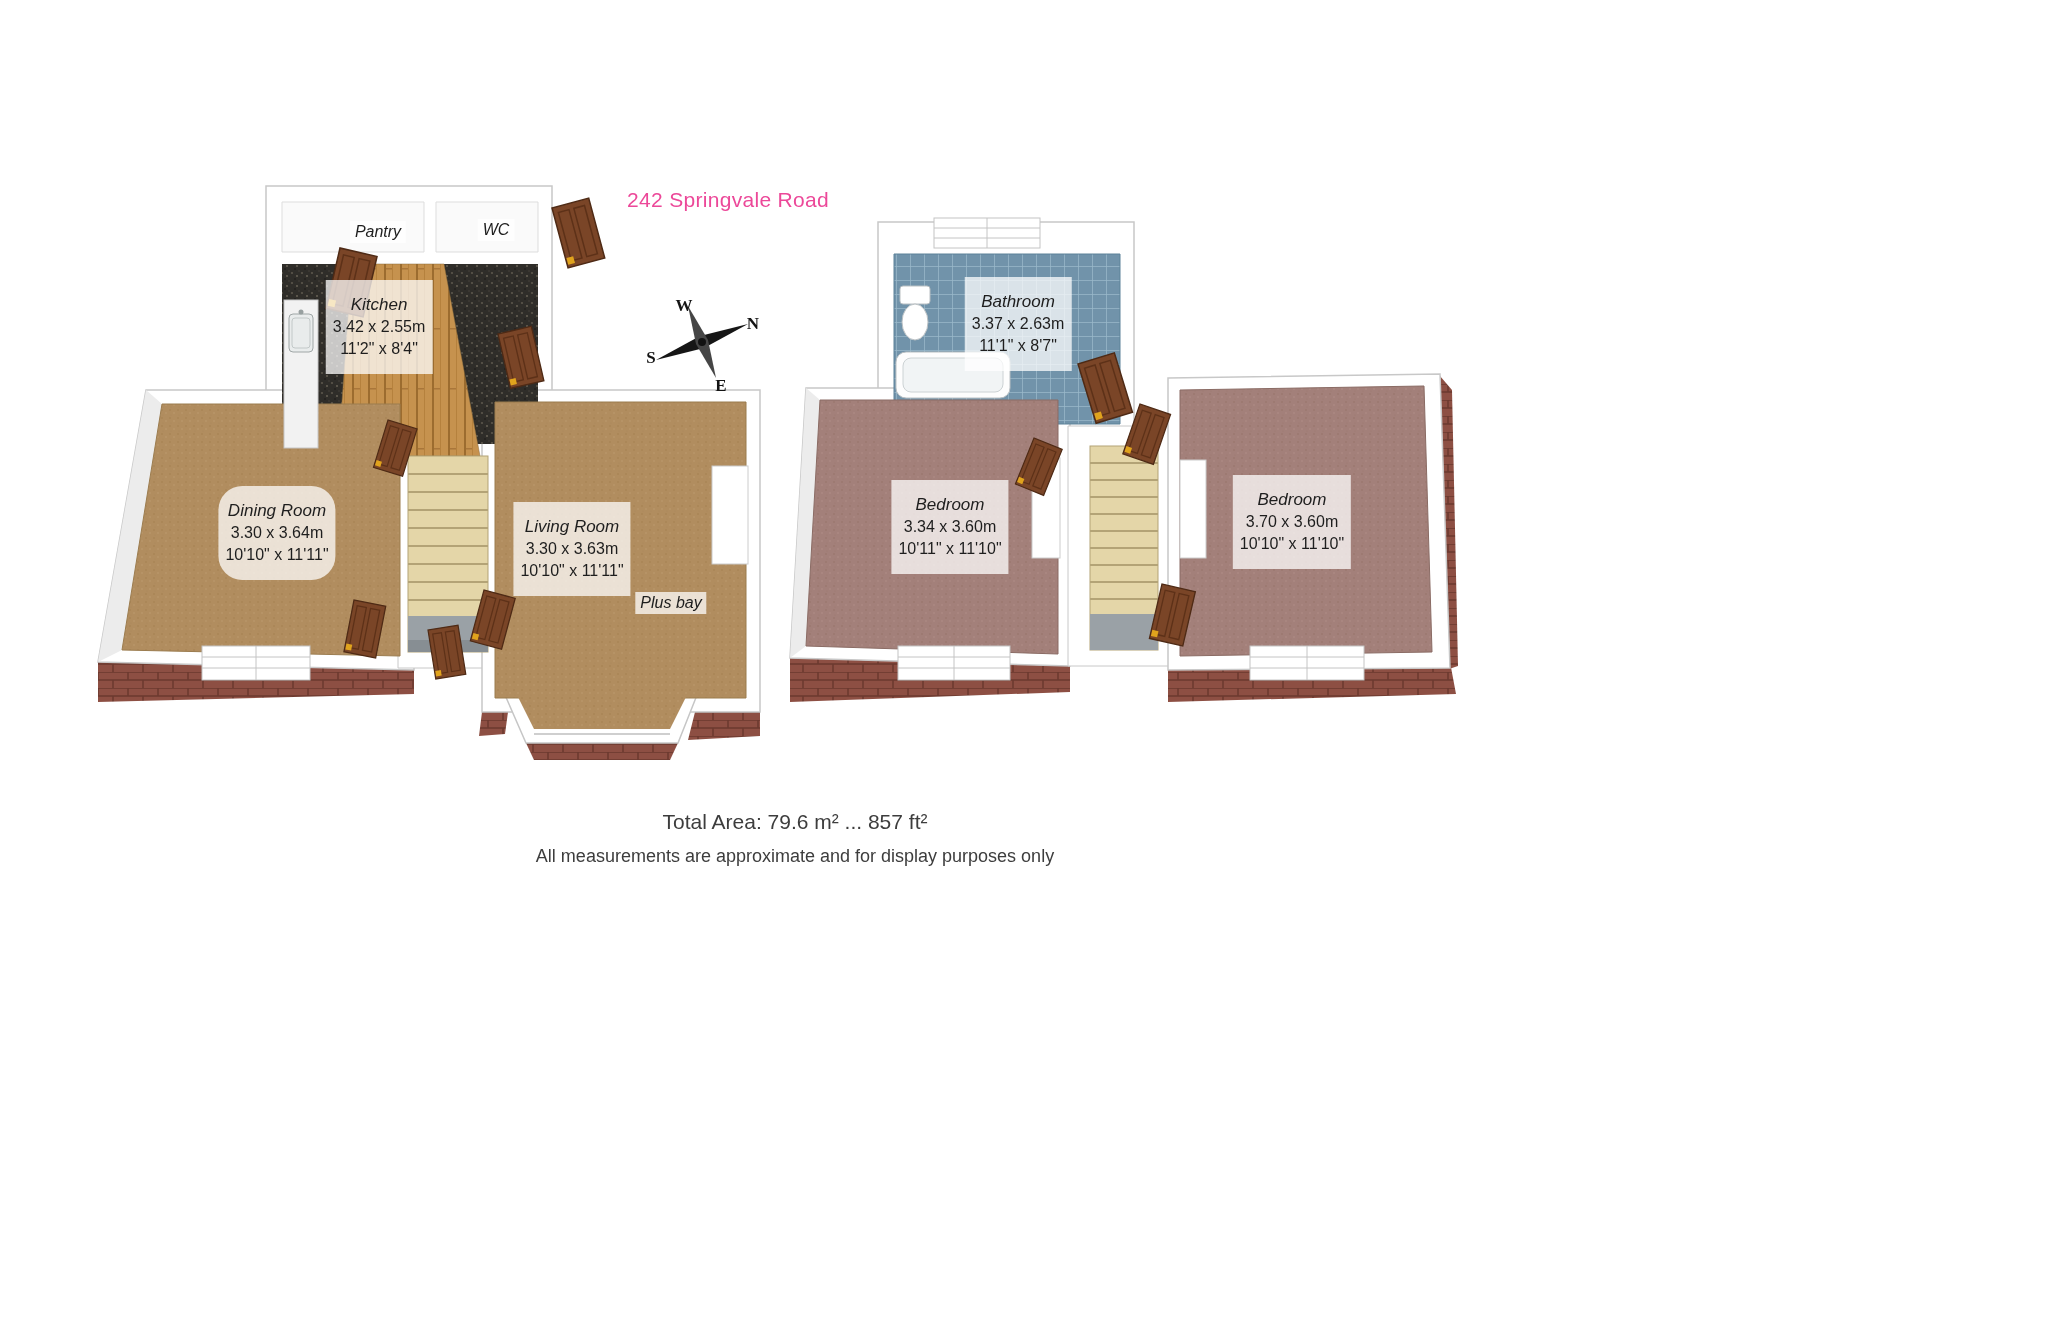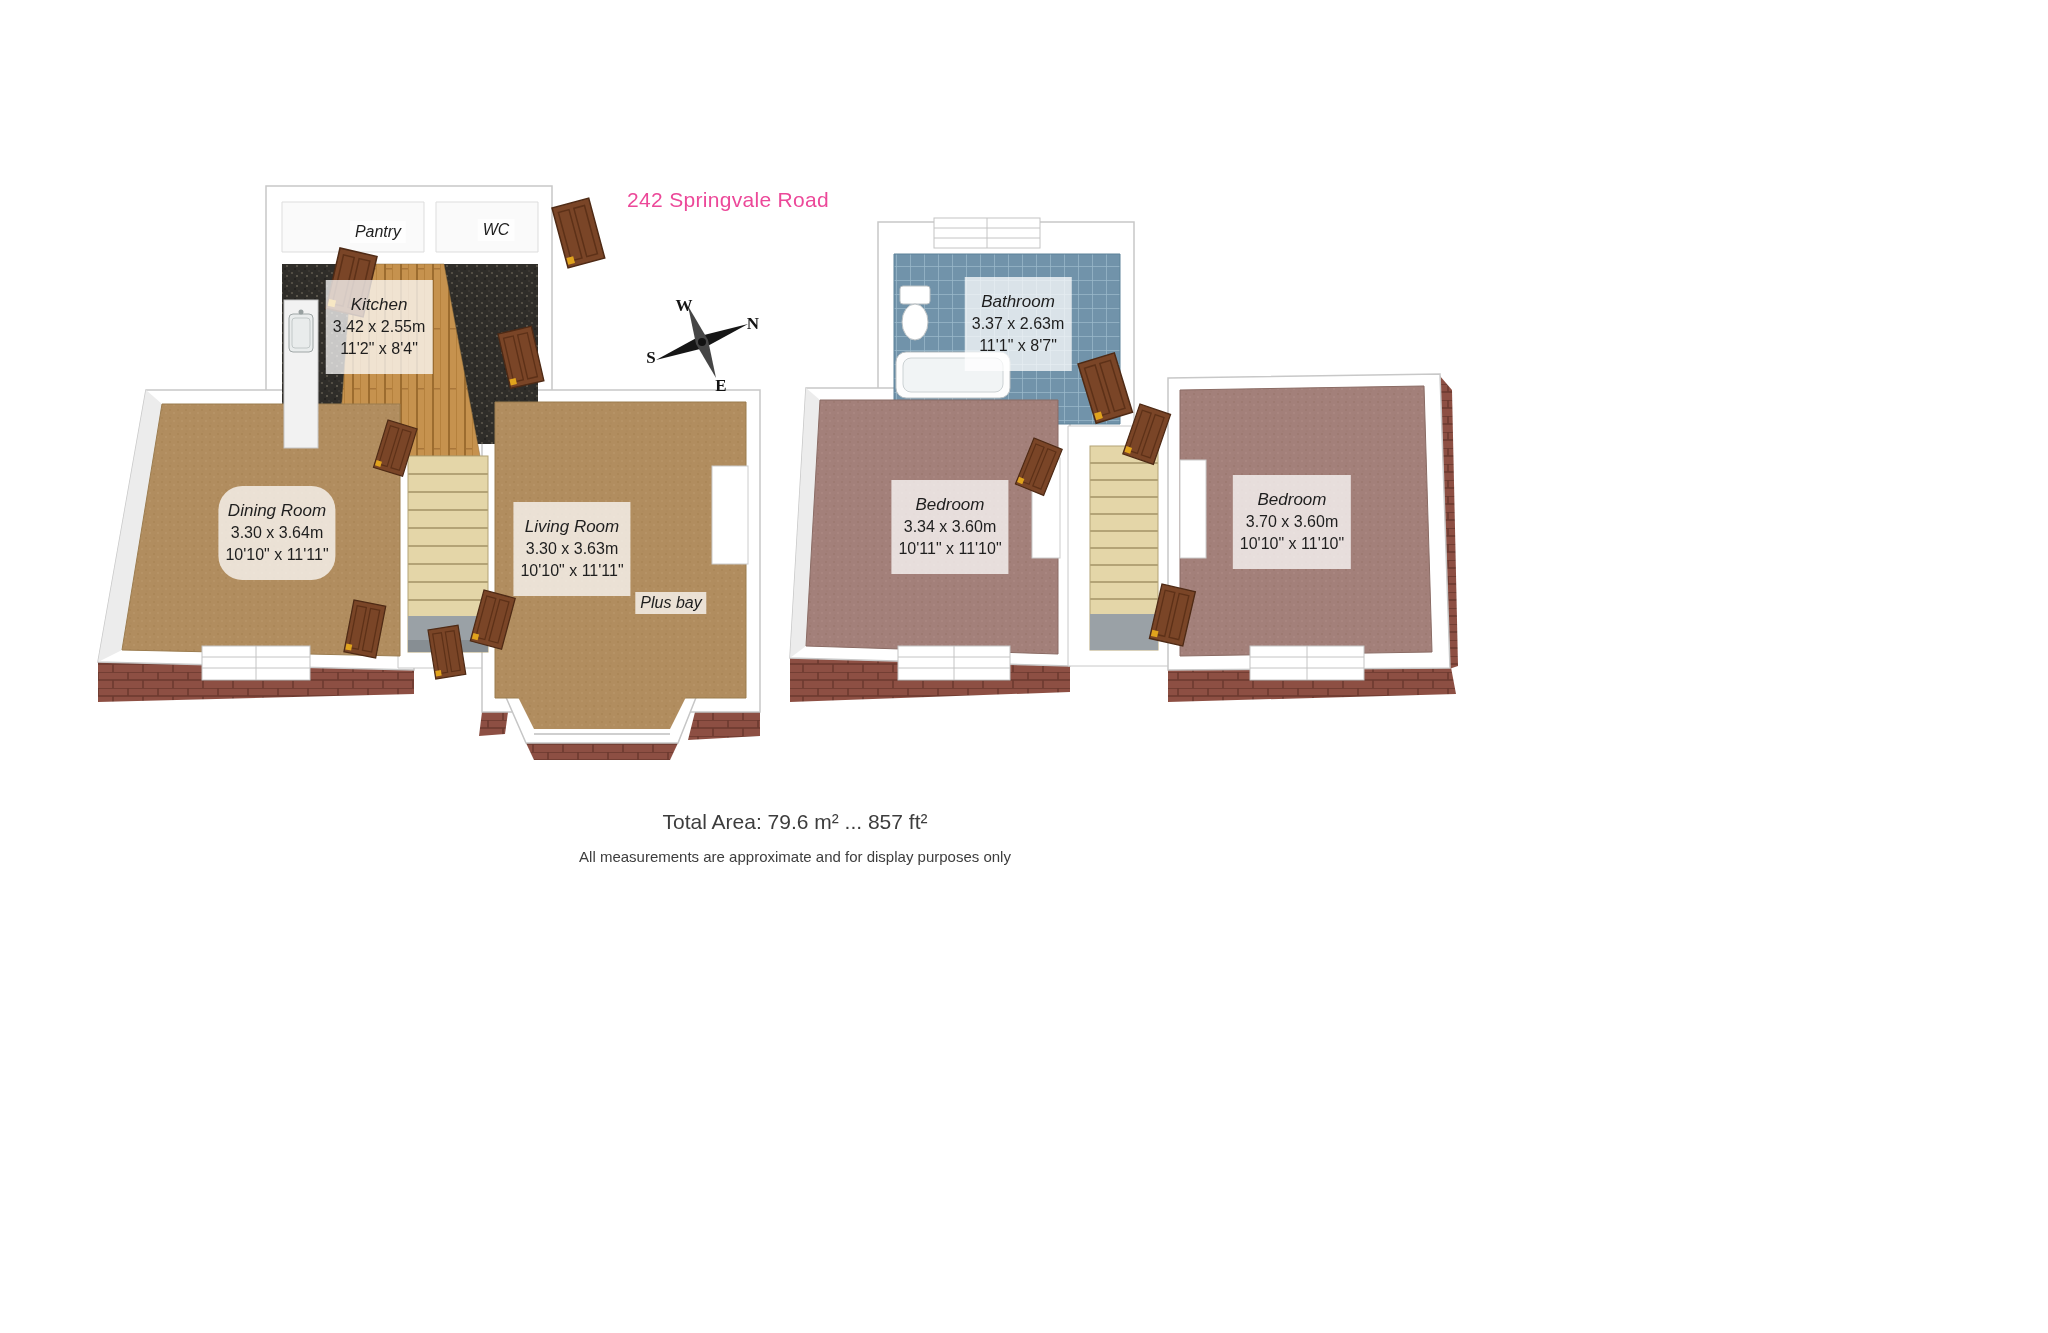--- a/index.html
+++ b/index.html
@@ -11,21 +11,21 @@
               padding:14px 7px;text-align:center;white-space:nowrap;color:#1e1e1e;}
   .room-label .room-name{font-size:17px;line-height:22px;font-style:italic;}
   .room-label .room-dim{font-size:16px;line-height:22px;}
   .small-label{padding:1px 5px;}
   .small-label .room-name{font-size:16px;line-height:20px;}
   .plan-title{position:absolute;left:728px;top:200px;transform:translate(-50%,-50%);
               font-size:21px;color:#ec4899;letter-spacing:.3px;}
   .total-area{position:absolute;left:795px;top:822px;transform:translate(-50%,-50%);
               font-size:21px;color:#3d3d3d;}
   .disclaimer{position:absolute;left:795px;top:856px;transform:translate(-50%,-50%);
-              font-size:15px;color:#3d3d3d;}
+              font-size:18px;color:#3d3d3d;}
   .compass-letter{font-family:"Liberation Serif",serif;font-size:17px;font-weight:bold;fill:#141414;}
   
   .lab-pantry{left:378px;top:232px;}
   .lab-wc{left:496px;top:230px;}
   .lab-kitchen{left:379px;top:327px;}
   .lab-dining{left:277px;top:533px;border-radius:24px;}
   .lab-living{left:572px;top:536px;margin-top:13px;}
   .lab-plusbay{left:671px;top:603px;}
   .lab-bathroom{left:1018px;top:324px;}
   .lab-bedroom1{left:950px;top:527px;}

